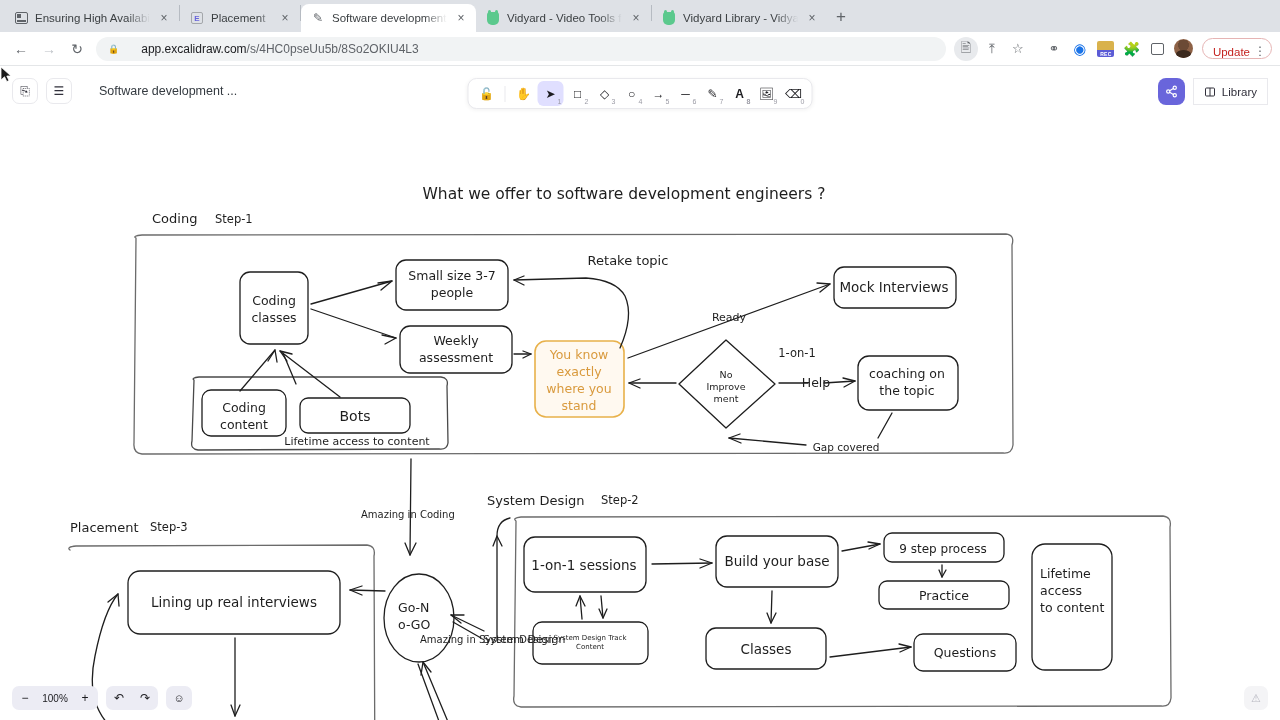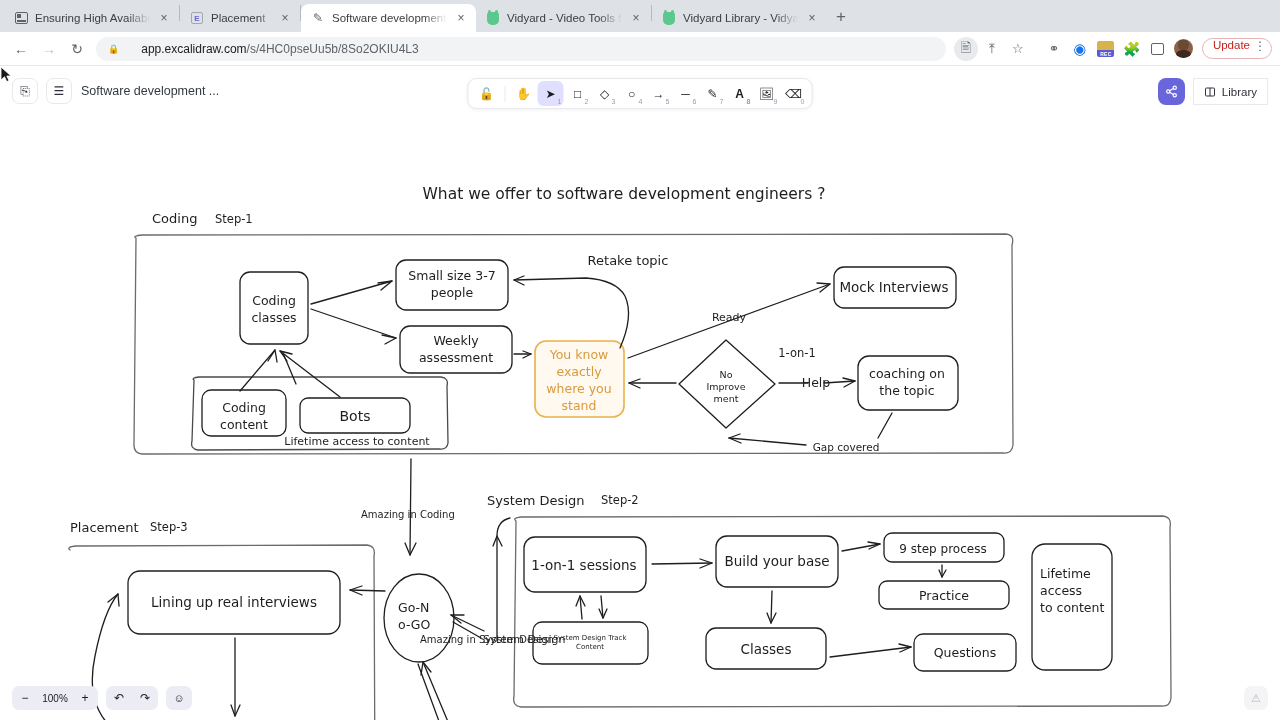--- a/index.html
+++ b/index.html
@@ -127,21 +127,21 @@
     width: 19px; height: 19px; border-radius: 50%;
     background: radial-gradient(circle at 50% 32%, #6b4a35 0 34%, #8d6146 35% 100%);
     position: relative; overflow: hidden;
   }
   .avatar::after {
     content:""; position:absolute; left:2px; right:2px; bottom:0; height:8px;
     background:#3c2a1e; border-radius: 50% 50% 0 0;
   }
   .update-pill {
     height: 21px; border: 1px solid #e6b4b4; border-radius: 11px;
-    display: flex; align-items: flex-start; gap: 4px;
+    display: flex; align-items: flex-end; gap: 4px;
     padding: 0 6px 0 10px; margin-left: 4px;
     font-size: 11.5px; color: #c5221f;
   }
   .update-pill .dots { font-size: 12px; color:#5f6368; letter-spacing:-1px; }
 
   
   .app {
     position: relative;
     width: 1280px; height: 654px;
     background: #ffffff;
@@ -150,21 +150,21 @@
 
   .ex-topleft {
     position: absolute; left: 12px; top: 12px;
     display: flex; align-items: center; gap: 8px; z-index: 30;
   }
   .ex-sqbtn {
     width: 26px; height: 26px; border: 1px solid #e9e9ed; border-radius: 7px;
     background:#fff; display:flex; align-items:center; justify-content:center;
     color:#31303b; font-size: 12px;
   }
-  .ex-docname { font-size: 12.5px; color: #343a40; margin-left: 1px; text-align: center; }
+  .ex-docname { font-size: 12.5px; color: #343a40; margin-left: 19px; text-align: center; }
 
   .ex-toolbar {
     position: absolute; left: 50%; top: 12px; transform: translateX(-50%);
     height: 31px; background: #ffffff;
     border: 1px solid #e9e9ed; border-radius: 9px;
     box-shadow: 0 1px 4px rgba(0,0,0,.06);
     display: flex; align-items: center; padding: 0 5px; gap: 1px; z-index: 30;
   }
   .tool {
     width: 26px; height: 25px; border-radius: 6px;

